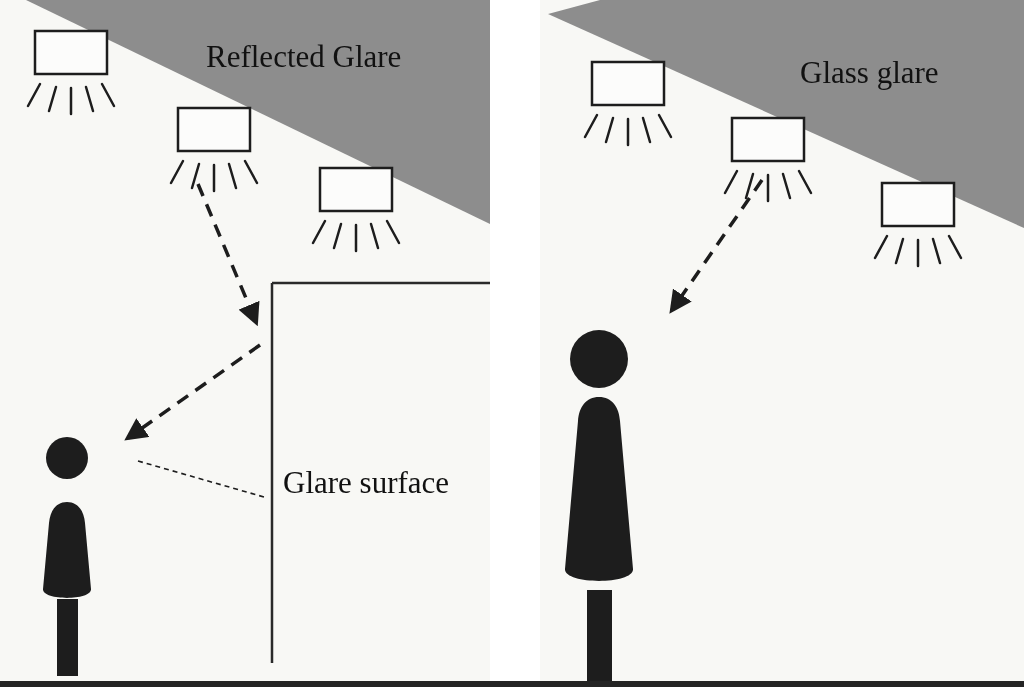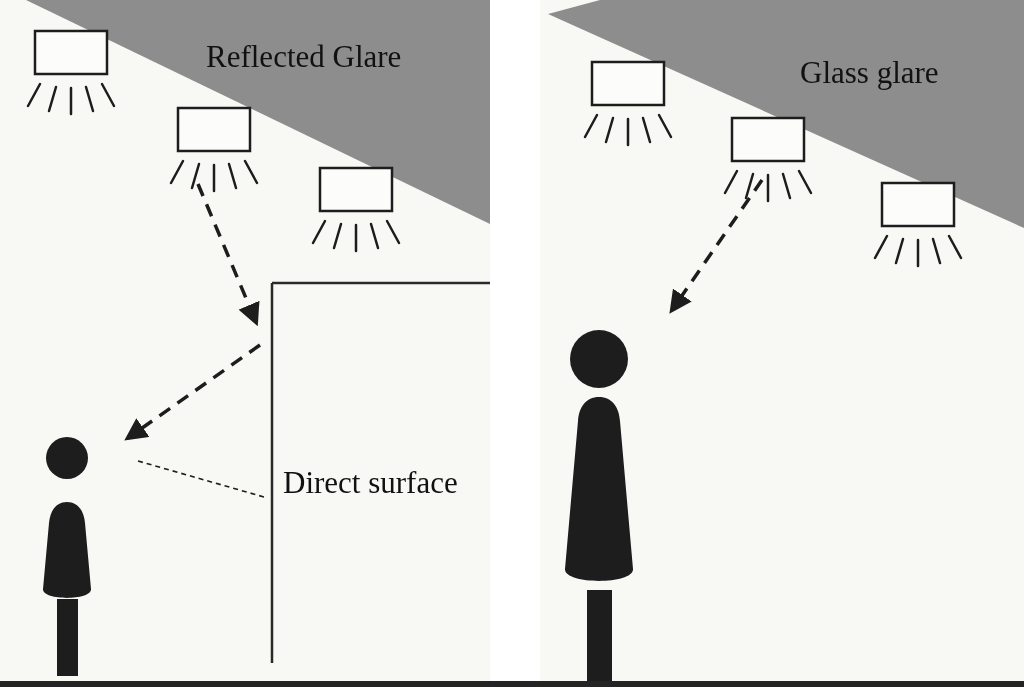--- a/index.html
+++ b/index.html
@@ -73,21 +73,21 @@
       <line class="thin-dash" x1="138" y1="461" x2="264" y2="497"></line>
 
       <g class="fill-ink">
         <circle cx="67" cy="458" r="21"></circle>
         <path d="M67,502 C56,502 50,511 49,523 L43,589 C42,601 92,601 91,589 L85,523 C84,511 78,502 67,502 Z"></path>
         <rect x="57" y="599" width="21" height="77"></rect>
       </g>
     </svg>
 
     <div class="label title-left">Reflected Glare</div>
-    <div class="label glass-label">Direct surface</div>
+    <div class="label glass-label">Glare surface</div>
   </div>
 
   <div class="gap"></div>
 
   <div class="panel right">
     <svg viewBox="0 0 484 687" width="484" height="687">
       <defs>
         <marker id="arrowR" viewBox="0 0 10 10" refX="8" refY="5" markerWidth="6.5" markerHeight="6.5" orient="auto">
           <path d="M0,0 L10,5 L0,10 Z" fill="#1d1d1d"></path>
         </marker>

